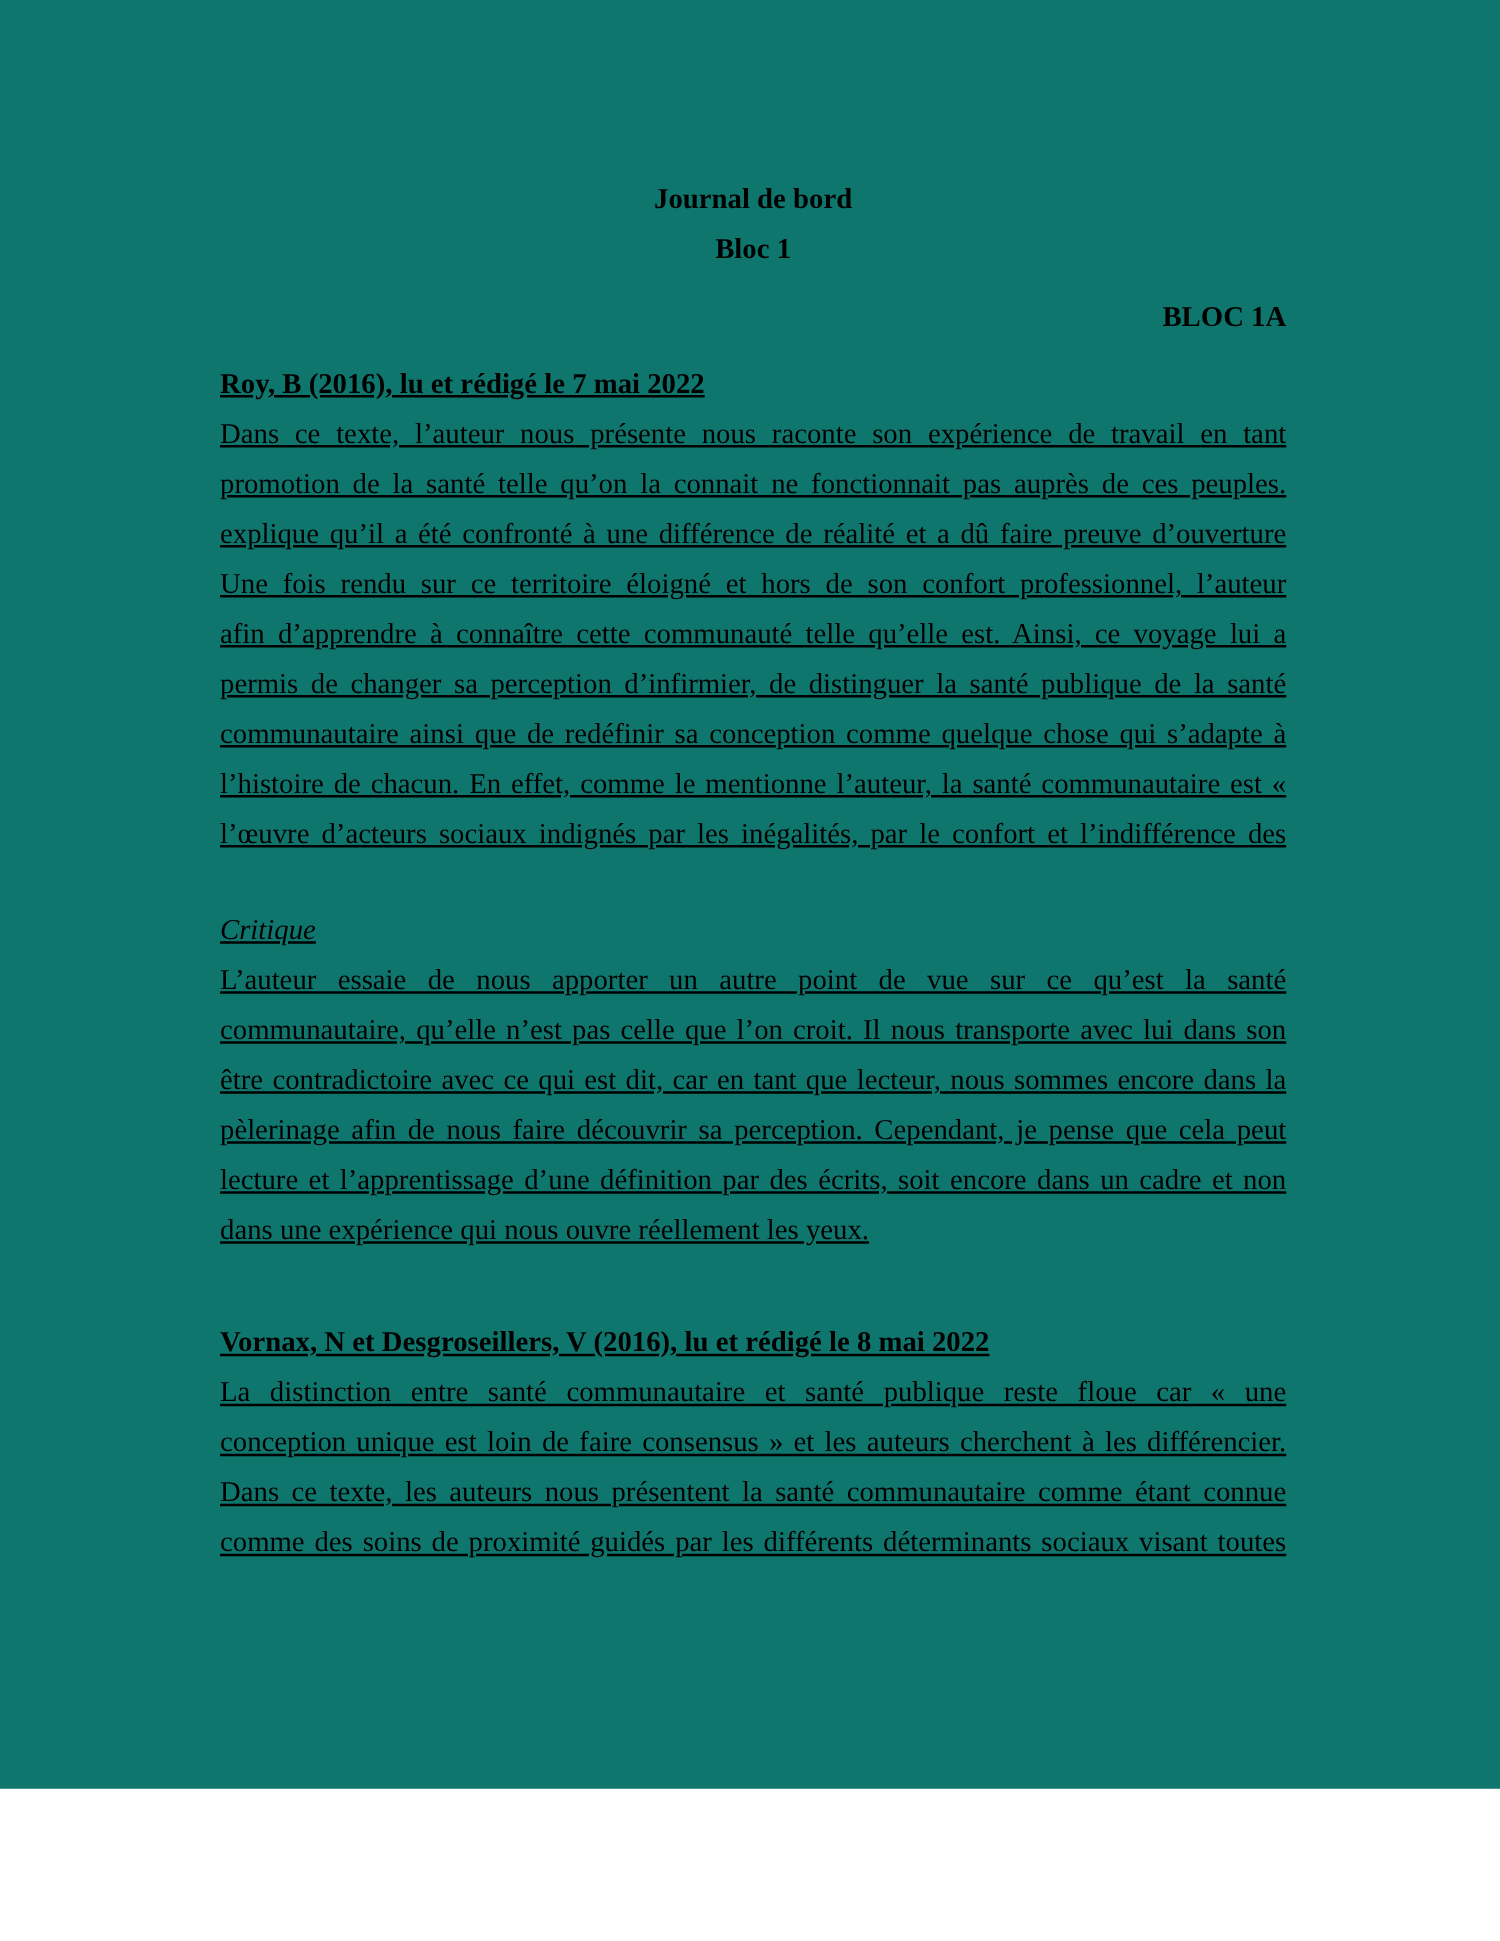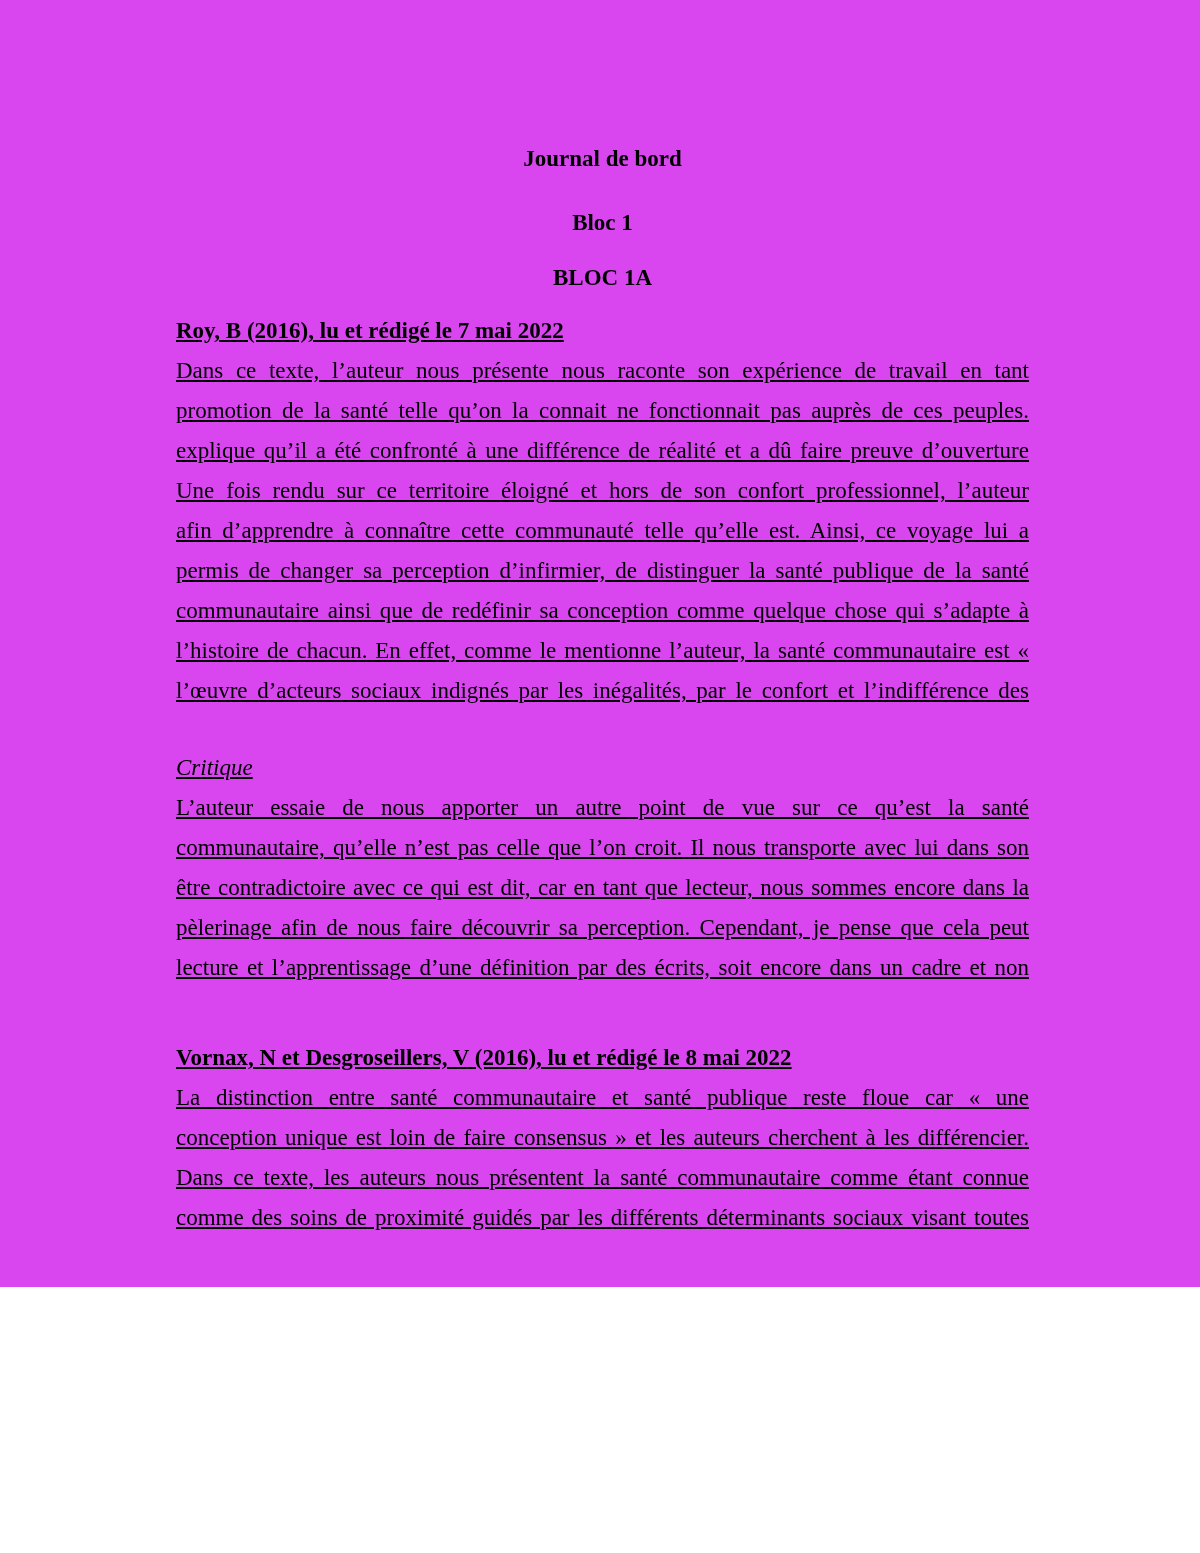--- a/index.html
+++ b/index.html
@@ -10,38 +10,38 @@
   body {
     width: 1200px;
     height: 1553px;
     overflow: hidden;
     font-family: "Liberation Serif", "DejaVu Serif", serif;
     color: #000000;
   }
   .page {
     box-sizing: border-box;
     width: 1200px;
-    height: 1287px;
+    height: 1431px;
     padding: 139px 171px 0 176px;
-    background: #d946ef;
+    background: #0f766e;
   }
   .doc-title,
   .doc-subtitle {
     font-size: 23px;
     font-weight: bold;
     line-height: 40px;
     text-align: center;
     margin: 0;
   }
-  .doc-subtitle { margin-top: 24px; }
+  .doc-subtitle { }
   .section-heading {
     font-size: 23px;
     font-weight: bold;
     line-height: 40px;
-    text-align: center;
+    text-align: right;
     margin: 15px 0 0 0;
   }
   .entry { margin: 0; text-decoration: underline; }
   .entry:nth-of-type(1) { margin-top: 13px; }
   .entry:nth-of-type(2) { margin-top: 37px; }
   .entry:nth-of-type(3) { margin-top: 50px; }
   .entry-heading {
     font-size: 23px;
     font-weight: bold;
     line-height: 40px;
@@ -81,20 +81,21 @@
         <div class="text-line">l’histoire de chacun. En effet, comme le mentionne l’auteur, la santé communautaire est «</div>
         <div class="text-line">l’œuvre d’acteurs sociaux indignés par les inégalités, par le confort et l’indifférence des</div>
       </section>
       <section class="entry">
         <div class="entry-heading italic">Critique</div>
         <div class="text-line">L’auteur essaie de nous apporter un autre point de vue sur ce qu’est la santé</div>
         <div class="text-line">communautaire, qu’elle n’est pas celle que l’on croit. Il nous transporte avec lui dans son</div>
         <div class="text-line">être contradictoire avec ce qui est dit, car en tant que lecteur, nous sommes encore dans la</div>
         <div class="text-line">pèlerinage afin de nous faire découvrir sa perception. Cependant, je pense que cela peut</div>
         <div class="text-line">lecture et l’apprentissage d’une définition par des écrits, soit encore dans un cadre et non</div>
+        <div class="text-line no-stretch">dans une expérience qui nous ouvre réellement les yeux.</div>
       </section>
       <section class="entry">
         <div class="entry-heading">Vornax, N et Desgroseillers, V (2016), lu et rédigé le 8 mai 2022</div>
         <div class="text-line">La distinction entre santé communautaire et santé publique reste floue car « une</div>
         <div class="text-line">conception unique est loin de faire consensus » et les auteurs cherchent à les différencier.</div>
         <div class="text-line">Dans ce texte, les auteurs nous présentent la santé communautaire comme étant connue</div>
         <div class="text-line">comme des soins de proximité guidés par les différents déterminants sociaux visant toutes</div>
       </section>
     </div>
 </div>

